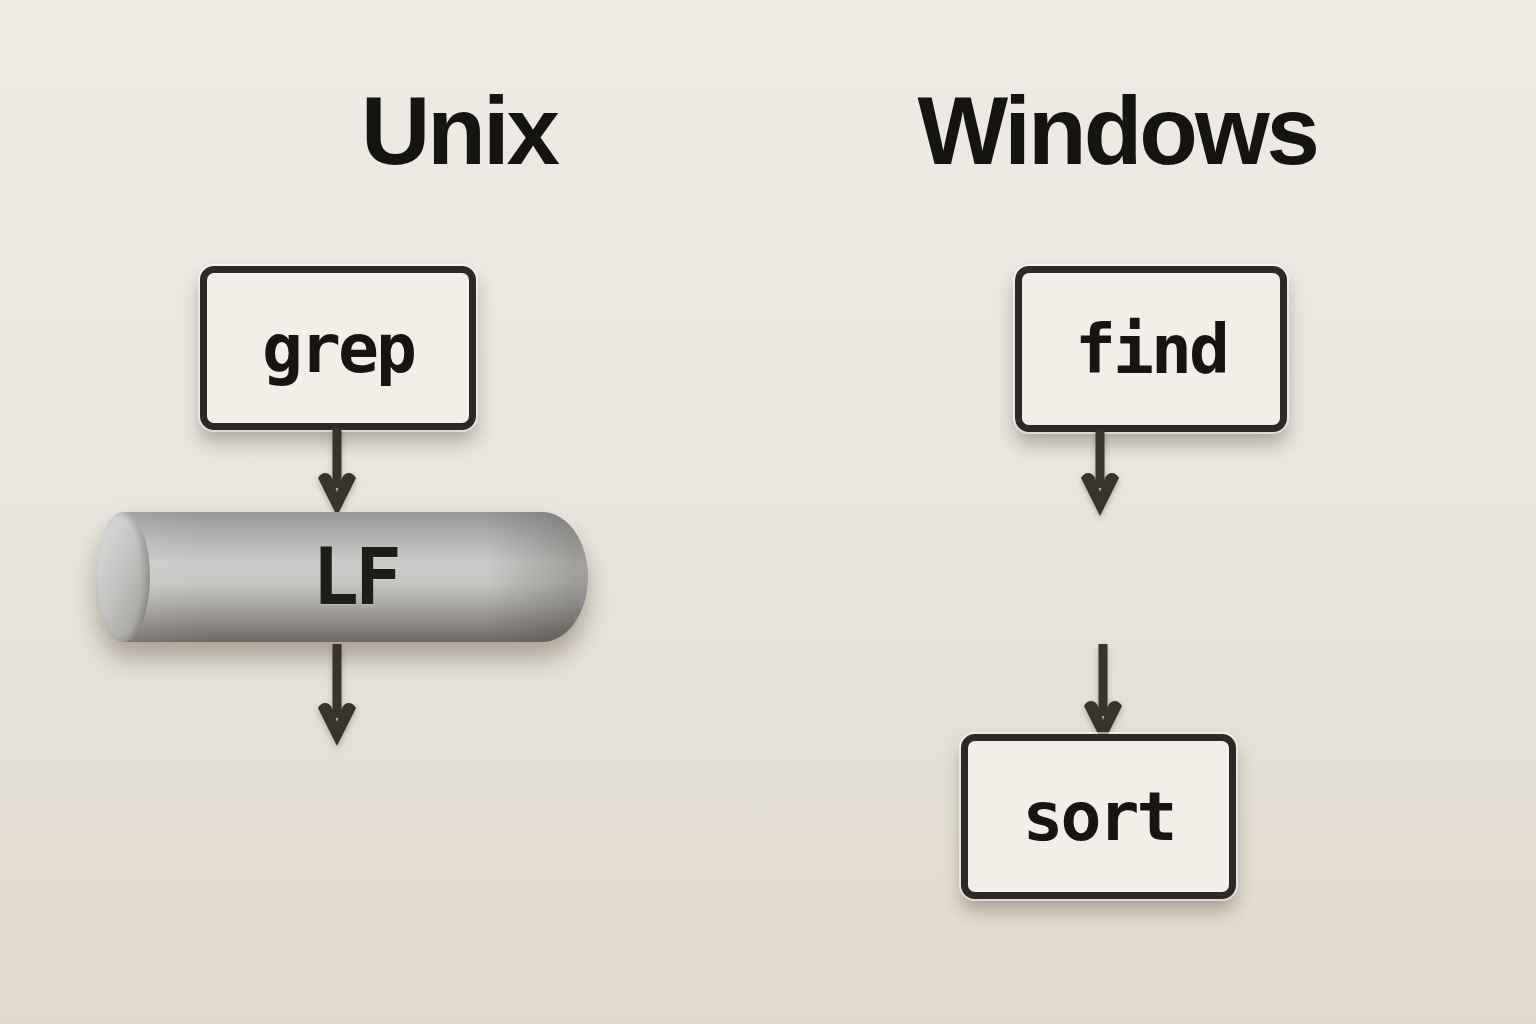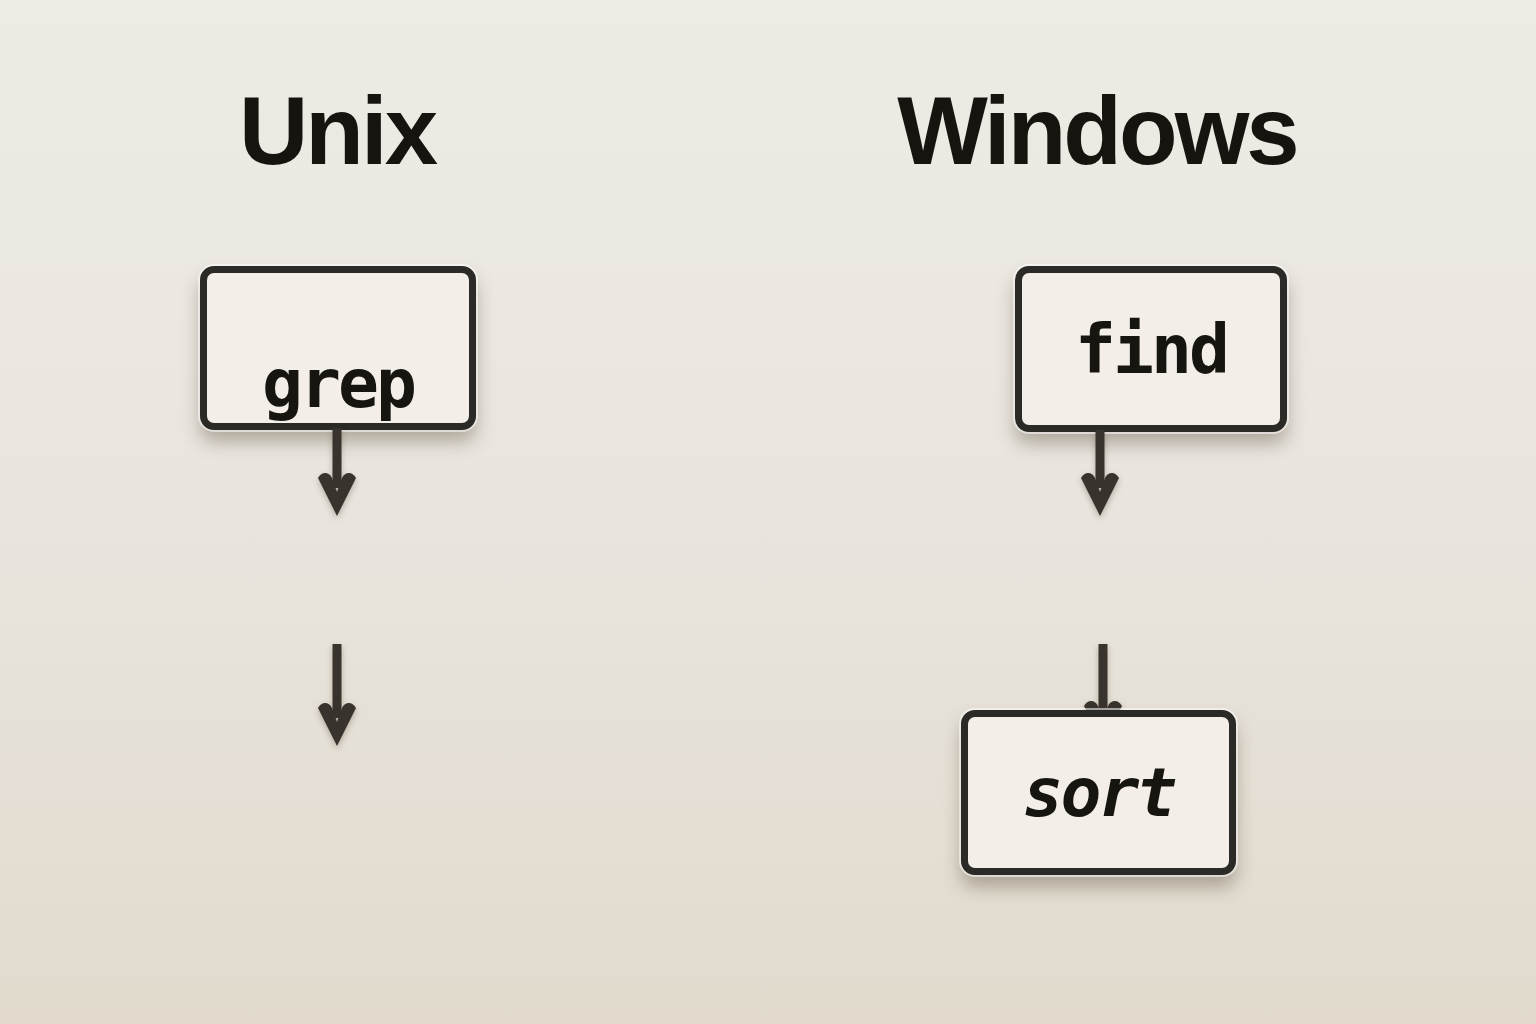--- a/index.html
+++ b/index.html
@@ -12,21 +12,21 @@
     height: 1024px;
     overflow: hidden;
     background: linear-gradient(180deg, #eeebe5 0%, #e9e5de 50%, #e1dacd 100%);
     font-family: "Liberation Sans", sans-serif;
   }
 
   
   .col-title {
     position: absolute;
     width: 440px;
-    text-align: center;
+    text-align: right;
     font-weight: bold;
     font-size: 96px;
     letter-spacing: -3px;
     color: #16140f;
     font-family: "Liberation Sans", sans-serif;
   }
 
   
   .cmd-box {
     position: absolute;
@@ -109,29 +109,36 @@
     filter: drop-shadow(0 3px 3px rgba(82,68,50,0.35));
   }
 </style>
 </head>
 <body>
 
 <div class="canvas">
 
   <div class="col-title" style="left:117px; top:76px;">Unix</div>
 
-  <div class="cmd-box" style="left:200px; top:266px; width:262px; height:150px;align-items:flex-end;">
+  <div class="cmd-box" style="left:200px; top:266px; width:262px; height:150px;">
     <span class="cmd-label">grep</span>
   </div>
 
   <svg class="arrow" style="left:315px; top:428px;" width="44" height="90" viewBox="0 0 44 90">
     <rect x="17.5" y="0" width="9" height="60" fill="#38332c"></rect>
     <path d="M22 88 L3 50 C7 43 14 44 17 50 L22 64 L27 50 C30 44 37 43 41 50 Z" fill="#38332c"></path>
   </svg>
 
+  <div class="pipe" style="left:96px; top:512px; width:492px; height:130px;">
+    <div class="pipe-body"></div>
+    <div class="pipe-cap"></div>
+    <div class="pipe-label-wrap">
+      <span class="pipe-label">LF</span>
+    </div>
+  </div>
 
   <svg class="arrow" style="left:315px; top:644px;" width="44" height="104" viewBox="0 0 44 104">
     <rect x="17.5" y="0" width="9" height="74" fill="#38332c"></rect>
     <path d="M22 102 L3 64 C7 57 14 58 17 64 L22 78 L27 64 C30 58 37 57 41 64 Z" fill="#38332c"></path>
   </svg>
 
 
   <div class="col-title" style="left:877px; top:76px;">Windows</div>
 
   <div class="cmd-box" style="left:1015px; top:266px; width:258px; height:152px;">
@@ -142,17 +149,17 @@
     <rect x="17.5" y="0" width="9" height="58" fill="#38332c"></rect>
     <path d="M22 86 L3 48 C7 41 14 42 17 48 L22 62 L27 48 C30 42 37 41 41 48 Z" fill="#38332c"></path>
   </svg>
 
 
   <svg class="arrow" style="left:1081px; top:644px;" width="44" height="102" viewBox="0 0 44 102">
     <rect x="17.5" y="0" width="9" height="72" fill="#38332c"></rect>
     <path d="M22 100 L3 62 C7 55 14 56 17 62 L22 76 L27 62 C30 56 37 55 41 62 Z" fill="#38332c"></path>
   </svg>
 
-  <div class="cmd-box" style="left:961px; top:710px; width:261px; height:151px;font-style:italic;">
+  <div class="cmd-box" style="left:961px; top:734px; width:261px; height:151px;">
     <span class="cmd-label">sort</span>
   </div>
 
 </div>
 
 </body></html>

